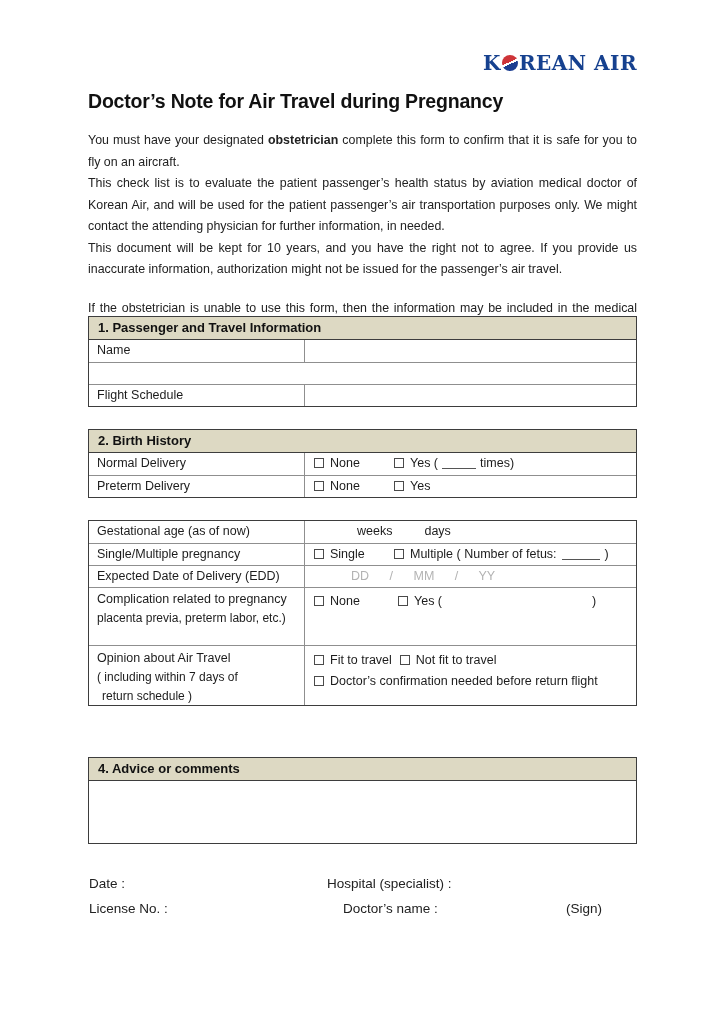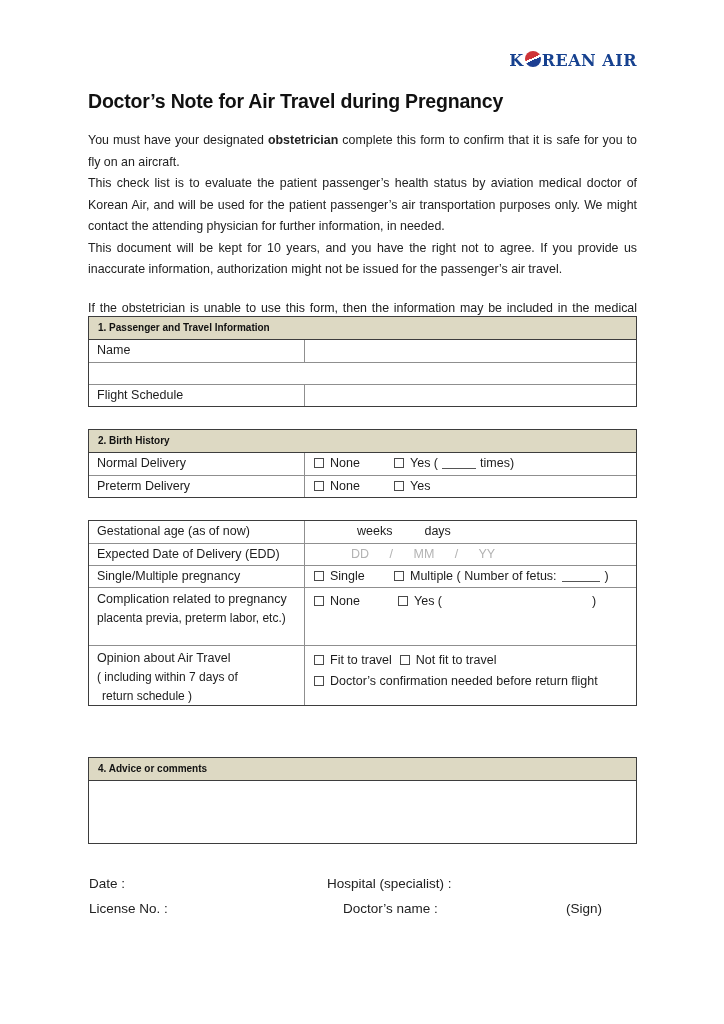--- a/index.html
+++ b/index.html
@@ -8,21 +8,21 @@
     width:724px; height:1024px;
     font-family:"Liberation Sans", sans-serif;
     color:#1c1c1c;
   }
   .page { position:relative; width:724px; height:1024px; background:#fff; overflow:hidden; }
 
   
   .logo {
     position:absolute; top:51px; right:87px;
     font-family:"DejaVu Serif", serif;
-    font-weight:bold; font-size:16px; letter-spacing:.5px;
+    font-weight:bold; font-size:20px; letter-spacing:.5px;
     color:#16418f; white-space:nowrap;
   }
   .taegeuk {
     display:inline-block; width:16px; height:16px; border-radius:50%;
     background:linear-gradient(155deg,#ce3438 0%,#ce3438 45%,#ffffff 45%,#ffffff 55%,#1d3f92 55%,#1d3f92 100%);
     vertical-align:-1px; margin:0 1px;
   }
 
   .title {
     position:absolute; left:88px; top:90px; width:560px;
@@ -36,21 +36,21 @@
   .intro p { margin:0; }
   .intro .gap { margin-top:17px; }
 
   
   .tbl {
     position:absolute; left:88px; width:549px;
     border:1.5px solid #3d3d3d; font-size:12.5px; background:#fff;
   }
   .tbl-h {
     background:#ddd9c3; border-bottom:1.5px solid #3d3d3d;
-    font-weight:bold; font-size:10px; color:#111;
+    font-weight:bold; font-size:13px; color:#111;
     height:23px; line-height:22px; padding:0 9px;
   }
   .trow { display:flex; }
   .trow + .trow { border-top:1px solid #8f8f8f; }
   .lbl {
     width:216px; border-right:1px solid #8f8f8f;
     padding:0 8px; line-height:21px;
   }
   .val { flex:1; padding:0 9px; line-height:21px; }
   .r22 { height:22px; }
@@ -136,28 +136,28 @@
   </div>
 
   <div class="tbl" style="top:520px">
     <div class="trow r22">
       <div class="lbl">Gestational age (as of now)</div>
       <div class="val ga-val">
         <span>weeks</span><span class="ga-days">days</span>
       </div>
     </div>
     <div class="trow r22">
-      <div class="lbl">Expected Date of Delivery (EDD)</div>
-      <div class="val edd-val">DD / MM / YY</div>
-    </div>
-    <div class="trow r22">
       <div class="lbl">Single/Multiple pregnancy</div>
       <div class="val">
         <span class="opt1"><span class="cb"></span><span>Single</span></span><span><span class="cb"></span><span>Multiple ( Number of fetus:</span><span class="blank w38"></span><span>)</span></span>
       </div>
+    </div>
+    <div class="trow r22">
+      <div class="lbl">Expected Date of Delivery (EDD)</div>
+      <div class="val edd-val">DD / MM / YY</div>
     </div>
     <div class="trow row-compl">
       <div class="lbl">
         <div>Complication related to pregnancy</div>
         <div class="sub">placenta previa, preterm labor, etc.)</div>
       </div>
       <div class="val">
         <span class="opt1w"><span class="cb"></span><span>None</span></span><span><span class="cb"></span><span>Yes (</span><span class="sp150"></span><span>)</span></span>
       </div>
     </div>

